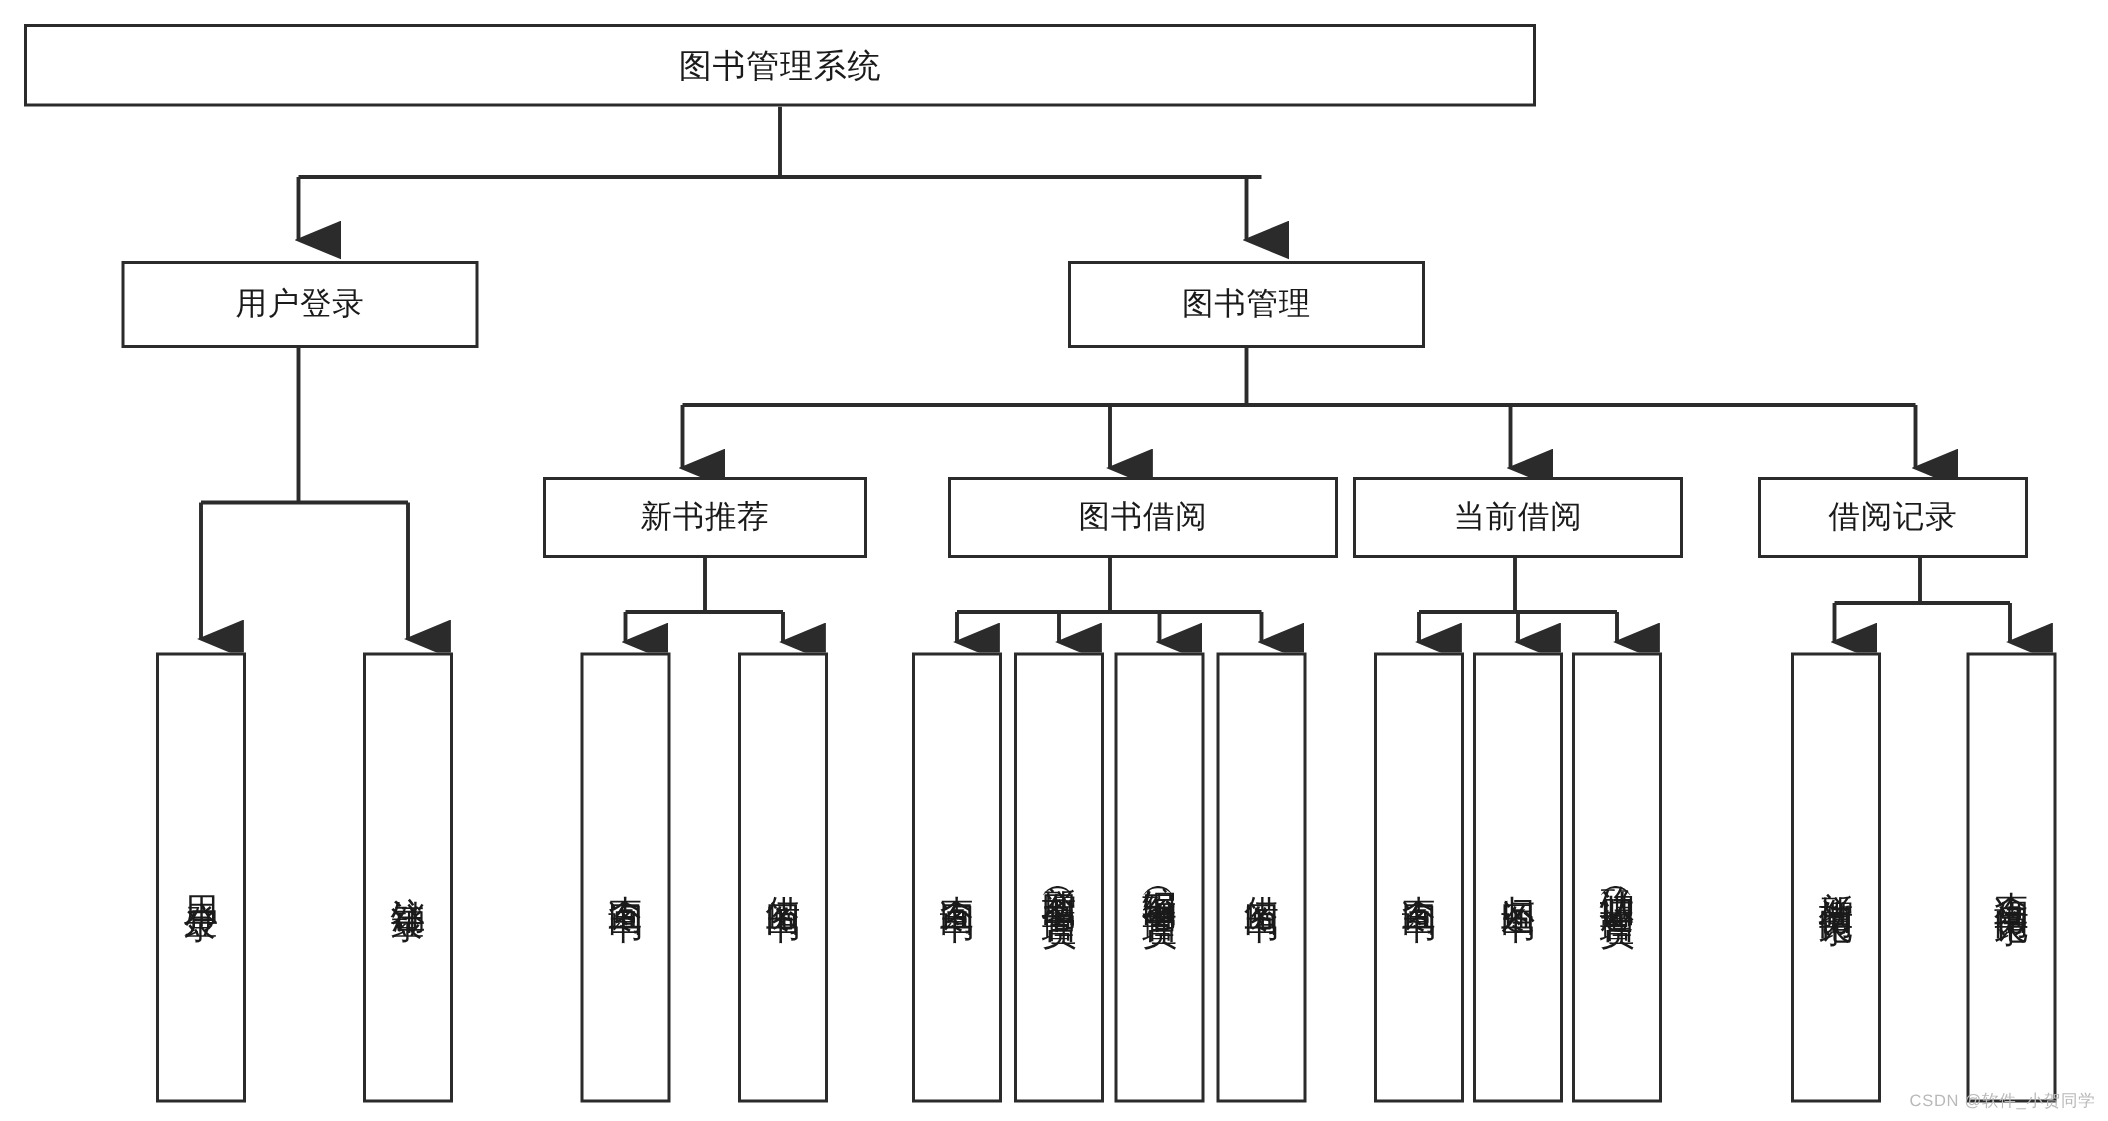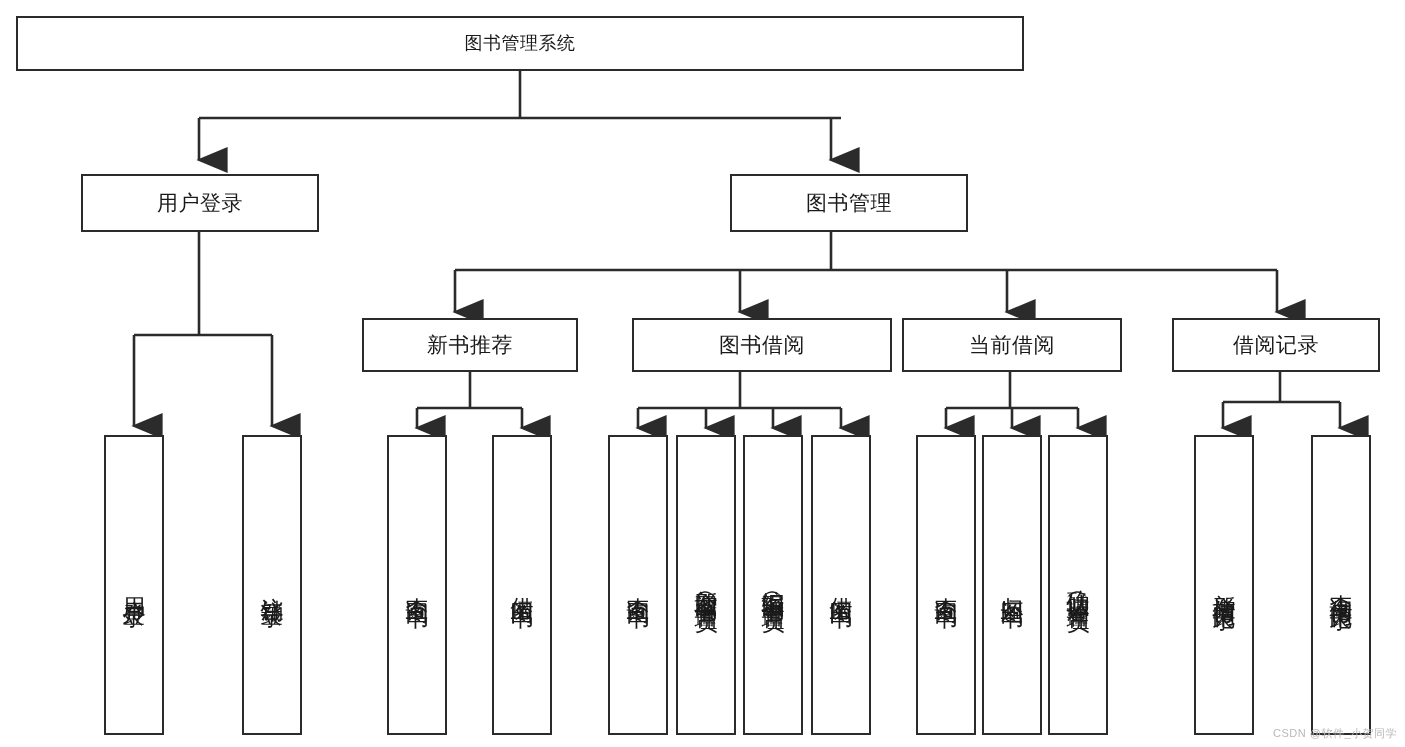--- a/index.html
+++ b/index.html
@@ -41,21 +41,21 @@
     text-align: center;
     line-height: 1.18;
     white-space: pre;
   }
   
   .node.horiz .label {
     font-size: 21px;
     letter-spacing: 0.5px;
   }
   .node.root .label {
-    font-size: 18px;
+    font-size: 22px;
   }
   
   .node.vert {
     align-items: center;
     justify-content: center;
   }
   .node.vert .label {
     writing-mode: vertical-rl;
     text-orientation: upright;
     font-size: 23px;
@@ -135,37 +135,37 @@
   </svg>
 
   <div class="node horiz root" style="left:16px; top:16px; width:1008px; height:55px;">
     <span class="label">图书管理系统</span>
   </div>
 
   <div class="node horiz" style="left:81px; top:174px; width:238px; height:58px;">
     <span class="label">用户登录</span>
   </div>
 
-  <div class="node horiz" style="left:712px; top:174px; width:238px; height:58px;margin-left:18px;">
+  <div class="node horiz" style="left:712px; top:174px; width:238px; height:58px;">
     <span class="label">图书管理</span>
   </div>
 
   <div class="node horiz" style="left:362px; top:318px; width:216px; height:54px;justify-content:center;">
     <span class="label">新书推荐</span>
   </div>
 
   <div class="node horiz" style="left:632px; top:318px; width:260px; height:54px;">
     <span class="label">图书借阅</span>
   </div>
 
   <div class="node horiz" style="left:902px; top:318px; width:220px; height:54px;">
     <span class="label">当前借阅</span>
   </div>
 
-  <div class="node horiz" style="left:1172px; top:318px; width:208px; height:54px;">
+  <div class="node horiz" style="left:1172px; top:318px; width:180px; height:54px;">
     <span class="label">借阅记录</span>
   </div>
 
   <div class="node vert" style="left:104px; top:435px; width:60px; height:300px;">
     <span class="label">用户登录</span>
   </div>
   <div class="node vert" style="left:242px; top:435px; width:60px; height:300px;">
     <span class="label">注销登录</span>
   </div>
 

